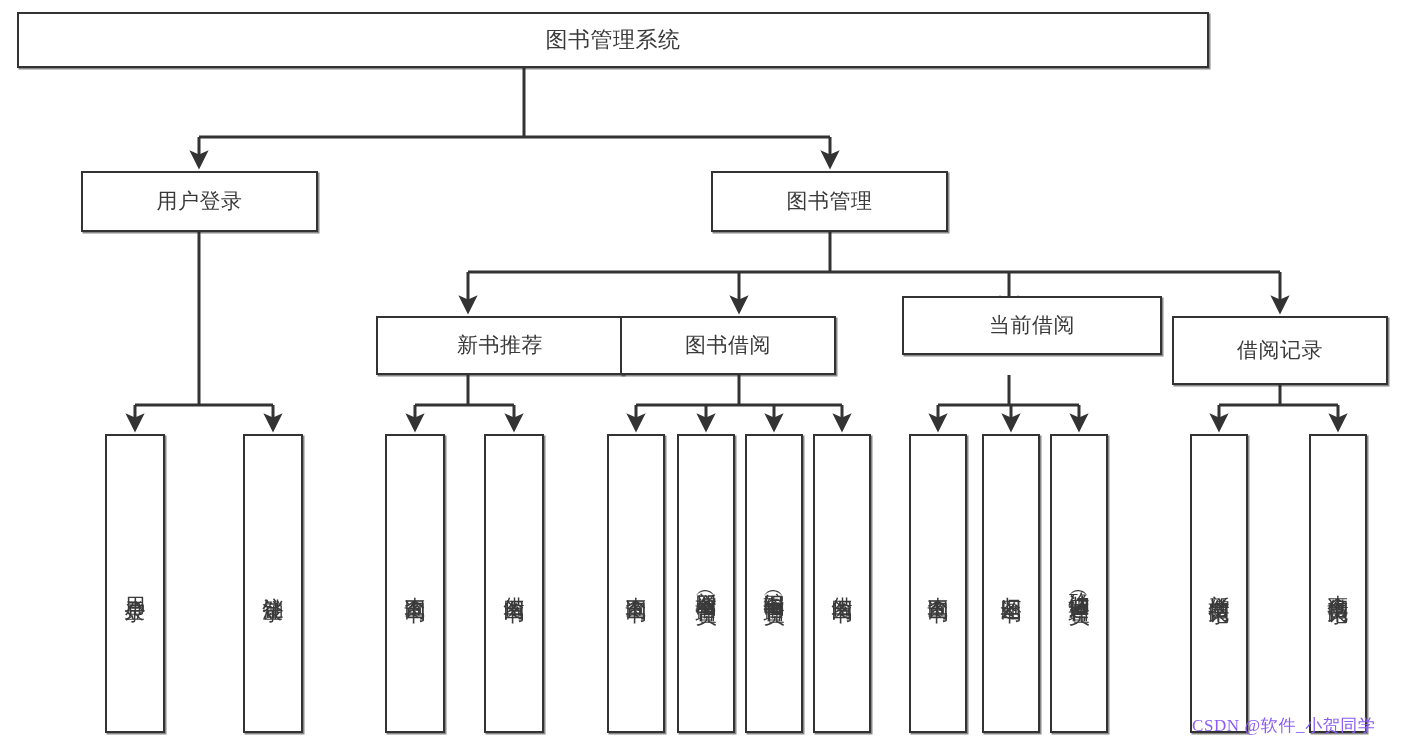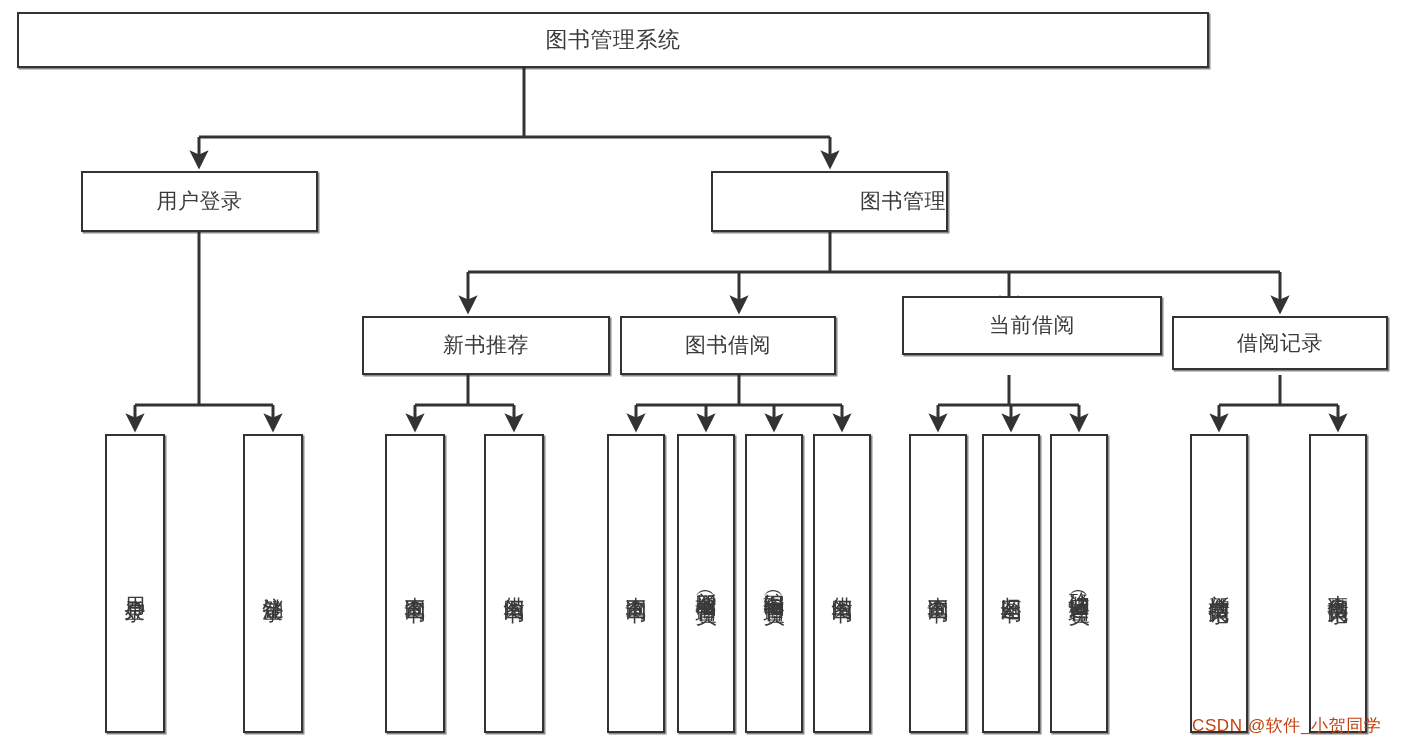--- a/index.html
+++ b/index.html
@@ -53,25 +53,25 @@
     line-height: 1.05;
     font-size: 21px;
     white-space: nowrap;
   }
   .node.root .label {
     font-size: 22px;
   }
   .watermark {
     position: absolute;
     font-size: 17px;
-    color: #c2410c;
+    color: #8b5cf6;
     letter-spacing: 0.6px;
     white-space: nowrap;
     z-index: 5;
-    font-family: Liberation Sans, sans-serif;
+    font-family: Liberation Serif, serif;
   }
 </style>
 </head>
 <body>
 
 <div id="diagram-root">
 
   <svg id="edge-layer" viewBox="0 0 1405 747">
     <defs>
       <marker id="arrow" viewBox="0 0 12 12" refX="9" refY="6" markerWidth="7" markerHeight="7" orient="auto-start-reverse">
@@ -122,34 +122,34 @@
     </g>
   </svg>
 
   <div class="node root" id="node-root" style="left: 17px; top: 12px; width: 1192px; height: 56px;">
     <span class="label">图书管理系统</span>
   </div>
 
   <div class="node" id="node-l2-0" style="left: 81px; top: 171px; width: 237px; height: 61px;">
     <span class="label">用户登录</span>
   </div>
-  <div class="node" id="node-l2-1" style="left: 711px; top: 171px; width: 237px; height: 61px; justify-content: flex-end;">
+  <div class="node" id="node-l2-1" style="left: 711px; top: 171px; width: 237px; height: 61px;">
     <span class="label">图书管理</span>
   </div>
 
-  <div class="node" id="node-l3-0" style="left: 362px; top: 316px; width: 248px; height: 59px;">
+  <div class="node" id="node-l3-0" style="left: 376px; top: 316px; width: 248px; height: 59px;">
     <span class="label">新书推荐</span>
   </div>
   <div class="node" id="node-l3-1" style="left: 620px; top: 316px; width: 216px; height: 59px;">
     <span class="label">图书借阅</span>
   </div>
   <div class="node" id="node-l3-2" style="left: 902px; top: 296px; width: 260px; height: 59px;">
     <span class="label">当前借阅</span>
   </div>
-  <div class="node" id="node-l3-3" style="left: 1172px; top: 316px; width: 216px; height: 54px; justify-content: center;">
+  <div class="node" id="node-l3-3" style="left: 1172px; top: 316px; width: 216px; height: 69px; justify-content: center;">
     <span class="label">借阅记录</span>
   </div>
 
   <div class="node vertical" id="node-leaf-0" style="left: 105px; top: 434px; width: 60px; height: 299px;">
     <span class="label">用户登录</span>
   </div>
   <div class="node vertical" id="node-leaf-1" style="left: 243px; top: 434px; width: 60px; height: 299px;">
     <span class="label">注销登录</span>
   </div>
   <div class="node vertical" id="node-leaf-2" style="left: 385px; top: 434px; width: 60px; height: 299px;">

